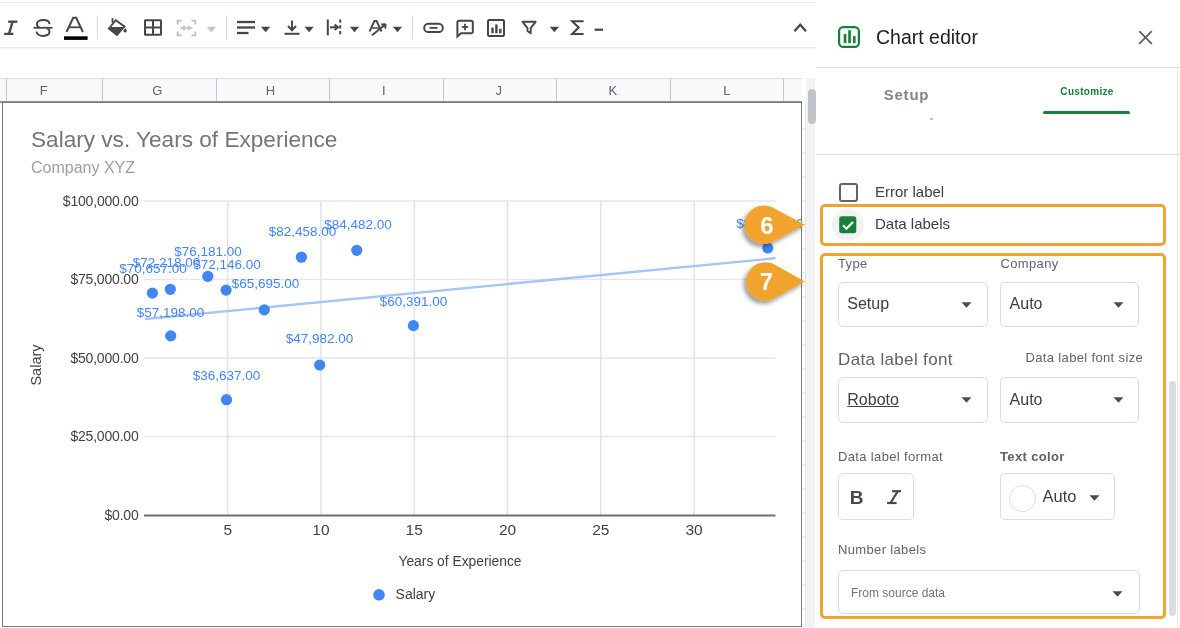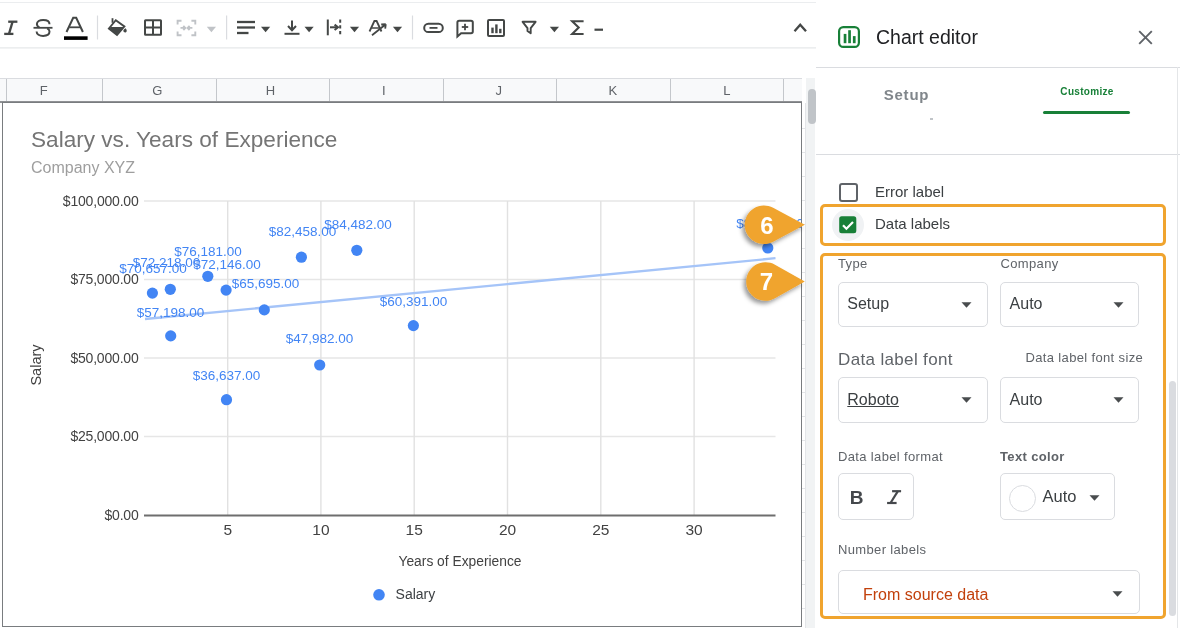--- a/index.html
+++ b/index.html
@@ -286,21 +286,21 @@
     <line x1="11.9" y1="2.2" x2="4.5" y2="14"></line>
   </g>
 </svg>
   <div class="abs" style="left:184px;top:473px;width:115px;height:47px;border:1px solid #dadce0;border-radius:5px;box-sizing:border-box;"></div>
   <div class="abs" style="left:193px;top:484.8px;width:27px;height:27px;border:1.4px solid #dadce0;border-radius:50%;box-sizing:border-box;"></div>
   <div class="abs" style="left:226.5px;top:486.6px;font-size:16.5px;color:#3c4043;">Auto</div>
   <svg class="abs" style="left:273.4000000000001px;top:494.9px;" width="11" height="6" viewBox="0 0 11 6">
       <path d="M0.5 0.3 h10 l-5 5.4 Z" fill="#494c4e"></path>
     </svg>
   <div class="abs" style="left:22px;top:570px;width:301.5px;height:43.5px;border:1px solid #dadce0;border-radius:5px;box-sizing:border-box;"></div>
-  <div class="abs" style="left:47px;top:586.3px;font-size:16px;color:#c2410c;">From source data</div>
+  <div class="abs" style="left:35px;top:586.3px;font-size:12px;color:#737373;">From source data</div>
   <svg class="abs" style="left:295.5999999999999px;top:590.5999999999999px;" width="11" height="6" viewBox="0 0 11 6">
       <path d="M0.5 0.3 h10 l-5 5.4 Z" fill="#494c4e"></path>
     </svg>
   <div class="abs" style="left:361px;top:67px;width:1px;height:561px;background:#e4e6e8;"></div>
   <div class="abs" style="left:352.5px;top:381px;width:7.5px;height:235px;background:#dadce0;border-radius:4px;"></div>
 </div>
 
 <svg class="abs" style="left:725px;top:190px;" width="90" height="120" viewBox="725 190 90 120">
   <g filter="url(#csh)">
     <path id="c6" d="M 804.8 224.8 L 773.13 207.80 A 19.3 19.3 0 1 0 773.13 241.80 Z" fill="#F0A42E"></path>

